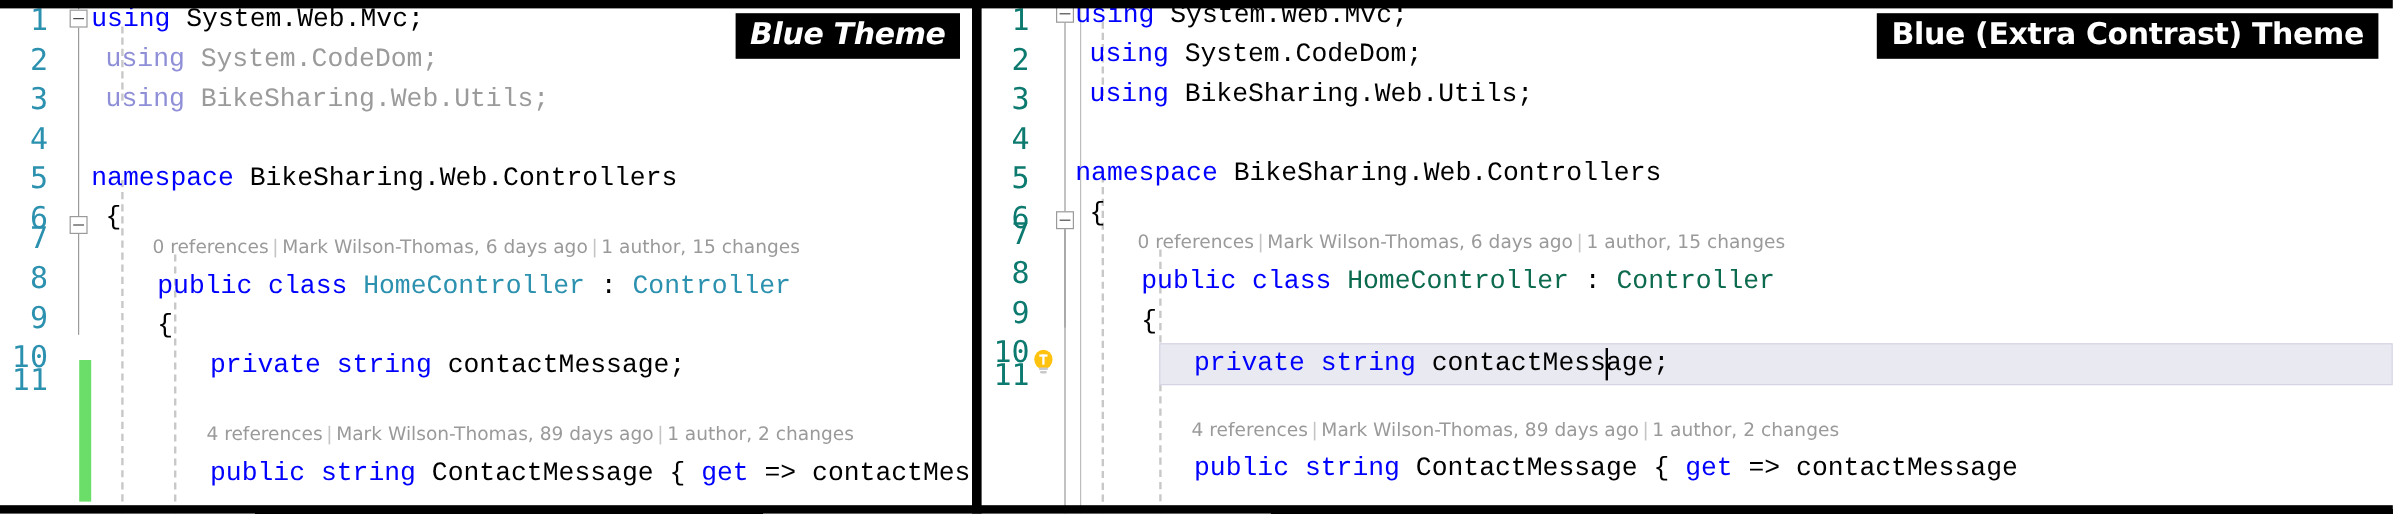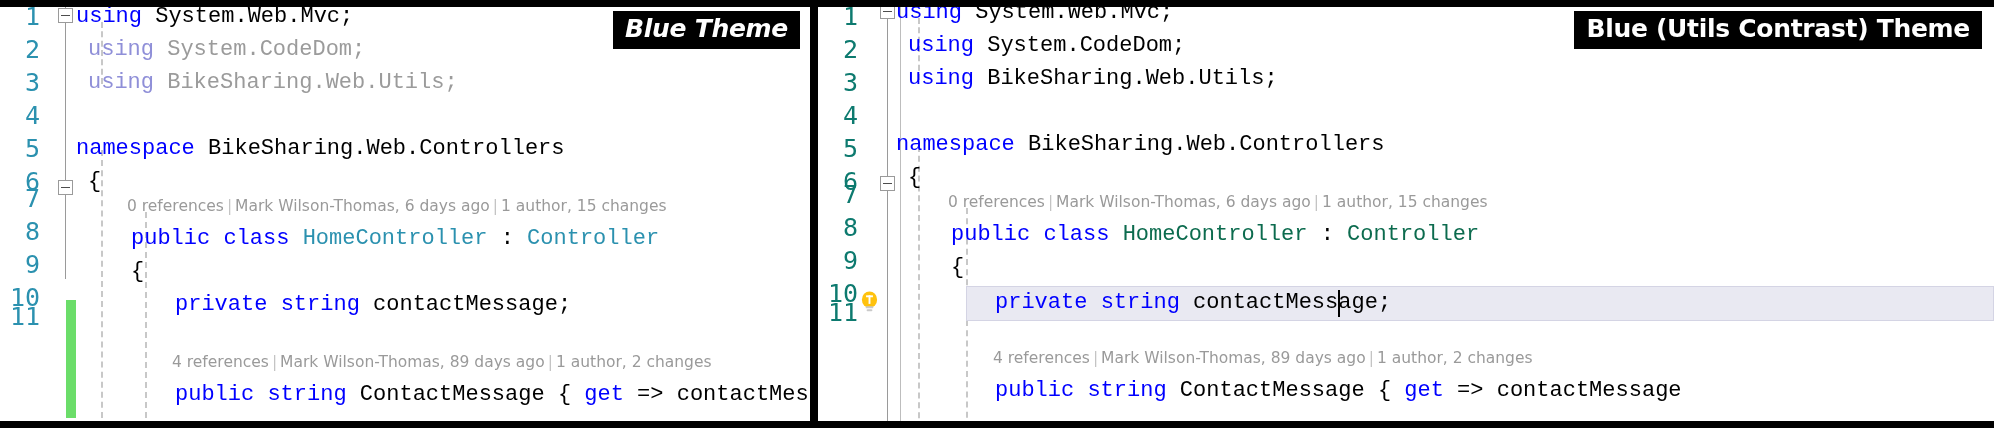--- a/index.html
+++ b/index.html
@@ -321,16 +321,16 @@
         <div class="code-line" style="left:177px; top:286px;"><span class="x-kw">private</span><span class="x-plain"> </span><span class="x-kw">string</span><span class="x-plain"> contactMessage;</span></div>
         <div class="code-line" style="left:177px; top:374px;"><span class="x-kw">public</span><span class="x-plain"> </span><span class="x-kw">string</span><span class="x-plain"> ContactMessage { </span><span class="x-kw">get</span><span class="x-plain"> =&gt; contactMessage</span></div>
 
         <div class="caret" style="left:520px; top:290px; height:27px;"></div>
 
         <div class="codelens" style="left:130px; top:192px;"><span>0 references</span><span class="sep">|</span><span>Mark Wilson-Thomas, 6 days ago</span><span class="sep">|</span><span>1 author, 15 changes</span></div>
         <div class="codelens" style="left:175px; top:348px;"><span>4 references</span><span class="sep">|</span><span>Mark Wilson-Thomas, 89 days ago</span><span class="sep">|</span><span>1 author, 2 changes</span></div>
       </div>
     </div>
 
-    <div class="theme-badge right-badge" style="left:auto; right:12px;">Blue (Utils Contrast) Theme</div>
+    <div class="theme-badge right-badge" style="left:auto; right:12px;">Blue (Extra Contrast) Theme</div>
   </div>
 
 </div>
 
 </body></html>

